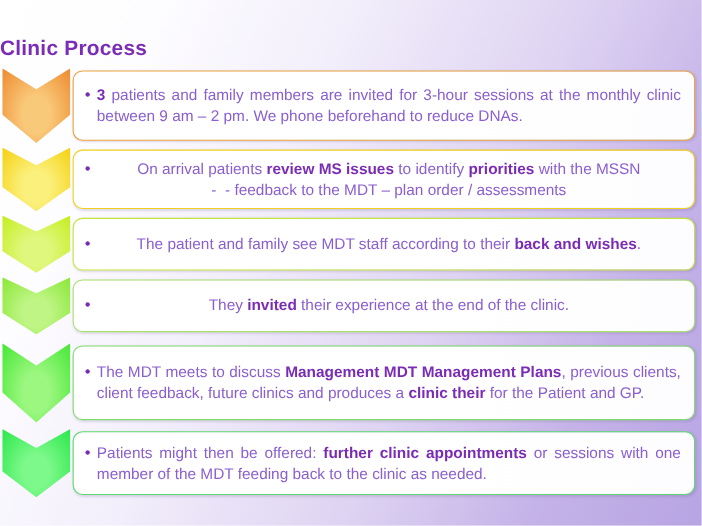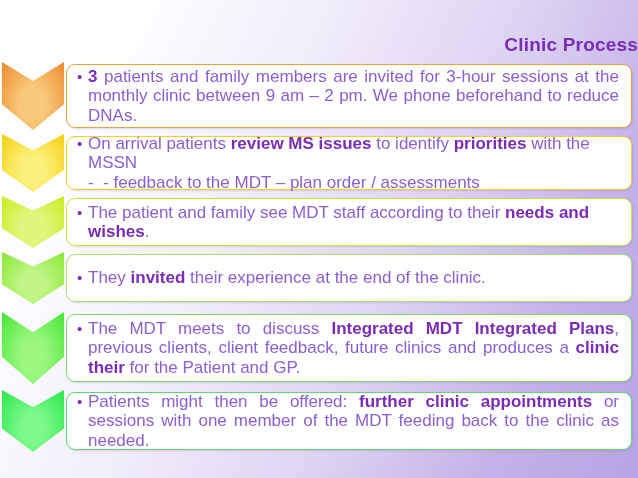--- a/index.html
+++ b/index.html
@@ -29,21 +29,21 @@
         #b7a4e3 100%);
     overflow: hidden;
   }
 
   
   #title {
     position: absolute;
     top: 34px;
     left: 0;
     width: 638px;
-    text-align: right;
+    text-align: left;
     font-size: 19px;
     font-weight: bold;
     color: #7B2CB5;
     letter-spacing: 0.2px;
   }
 
   
   .row {
     position: absolute;
     left: 0;
@@ -88,28 +88,28 @@
     font-size: 15px;
     line-height: 19px;
     flex: 0 0 13px;
     text-align: left;
     padding-left: 2px;
   }
 
   .btext {
     flex: 1 1 auto;
     color: #8B5FCF;
-    font-size: 17px;
+    font-size: 14px;
     line-height: 19.5px;
     text-align: justify;
     text-justify: inter-word;
     padding-right: 2px;
   }
   .btext b { color: #7B2CB5; font-weight: bold; }
-  .btext.noj { text-align: left; }
+  .btext.noj { text-align: center; }
 
   
 </style>
 </head>
 <body>
 
 <div id="slide">
 
   <div id="title">Clinic Process</div>
 
@@ -130,39 +130,39 @@
             <div class="bullet">•</div>
             <div class="btext noj">On arrival patients <b>review MS issues</b> to identify <b>priorities</b> with the MSSN<br>-&nbsp; - feedback to the MDT – plan order / assessments</div>
           </div>
         </div>
       </div>
       <div class="row" style="top: 196px; height: 52px;">
         <div class="chev" style="background: radial-gradient(at 50% 62%, rgb(224, 247, 126) 0%, rgb(224, 247, 126) 28%, rgb(198, 238, 34) 95%);"></div>
         <div class="card" style="border-color: rgb(195, 230, 58);">
           <div class="bullet-line">
             <div class="bullet">•</div>
-            <div class="btext noj">The patient and family see MDT staff according to their <b>needs and wishes</b>.</div>
+            <div class="btext noj">The patient and family see MDT staff according to their <b>back and wishes</b>.</div>
           </div>
         </div>
       </div>
       <div class="row" style="top: 252px; height: 52px;">
         <div class="chev" style="background: radial-gradient(at 50% 62%, rgb(191, 245, 133) 0%, rgb(191, 245, 133) 28%, rgb(140, 232, 58) 95%);"></div>
         <div class="card" style="border-color: rgb(168, 224, 107);">
           <div class="bullet-line">
             <div class="bullet">•</div>
             <div class="btext noj">They <b>invited</b> their experience at the end of the clinic.</div>
           </div>
         </div>
       </div>
       <div class="row" style="top: 312px; height: 72px;">
         <div class="chev" style="background: radial-gradient(at 50% 62%, rgb(155, 247, 127) 0%, rgb(155, 247, 127) 28%, rgb(75, 232, 58) 95%);"></div>
         <div class="card" style="border-color: rgb(127, 217, 106);">
           <div class="bullet-line">
             <div class="bullet">•</div>
-            <div class="btext">The MDT meets to discuss <b>Integrated MDT Integrated Plans</b>, previous clients, client feedback, future clinics and produces a <b>clinic their</b> for the Patient and GP.</div>
+            <div class="btext">The MDT meets to discuss <b>Management MDT Management Plans</b>, previous clients, client feedback, future clinics and produces a <b>clinic their</b> for the Patient and GP.</div>
           </div>
         </div>
       </div>
       <div class="row" style="top: 390px; height: 62px;">
         <div class="chev" style="background: radial-gradient(at 50% 62%, rgb(124, 249, 138) 0%, rgb(124, 249, 138) 28%, rgb(47, 232, 78) 95%);"></div>
         <div class="card" style="border-color: rgb(92, 217, 111);">
           <div class="bullet-line">
             <div class="bullet">•</div>
             <div class="btext">Patients might then be offered: <b>further clinic appointments</b> or sessions with one member of the MDT feeding back to the clinic as needed.</div>
           </div>

